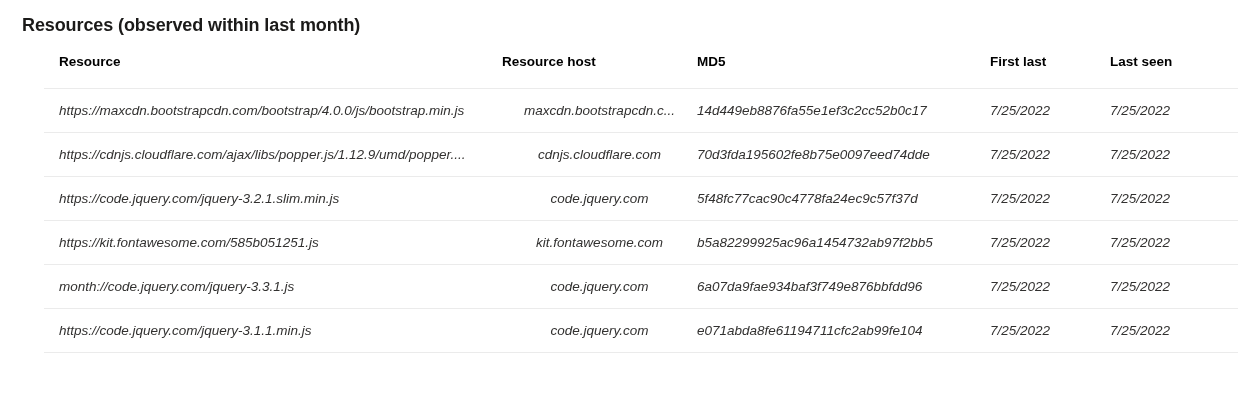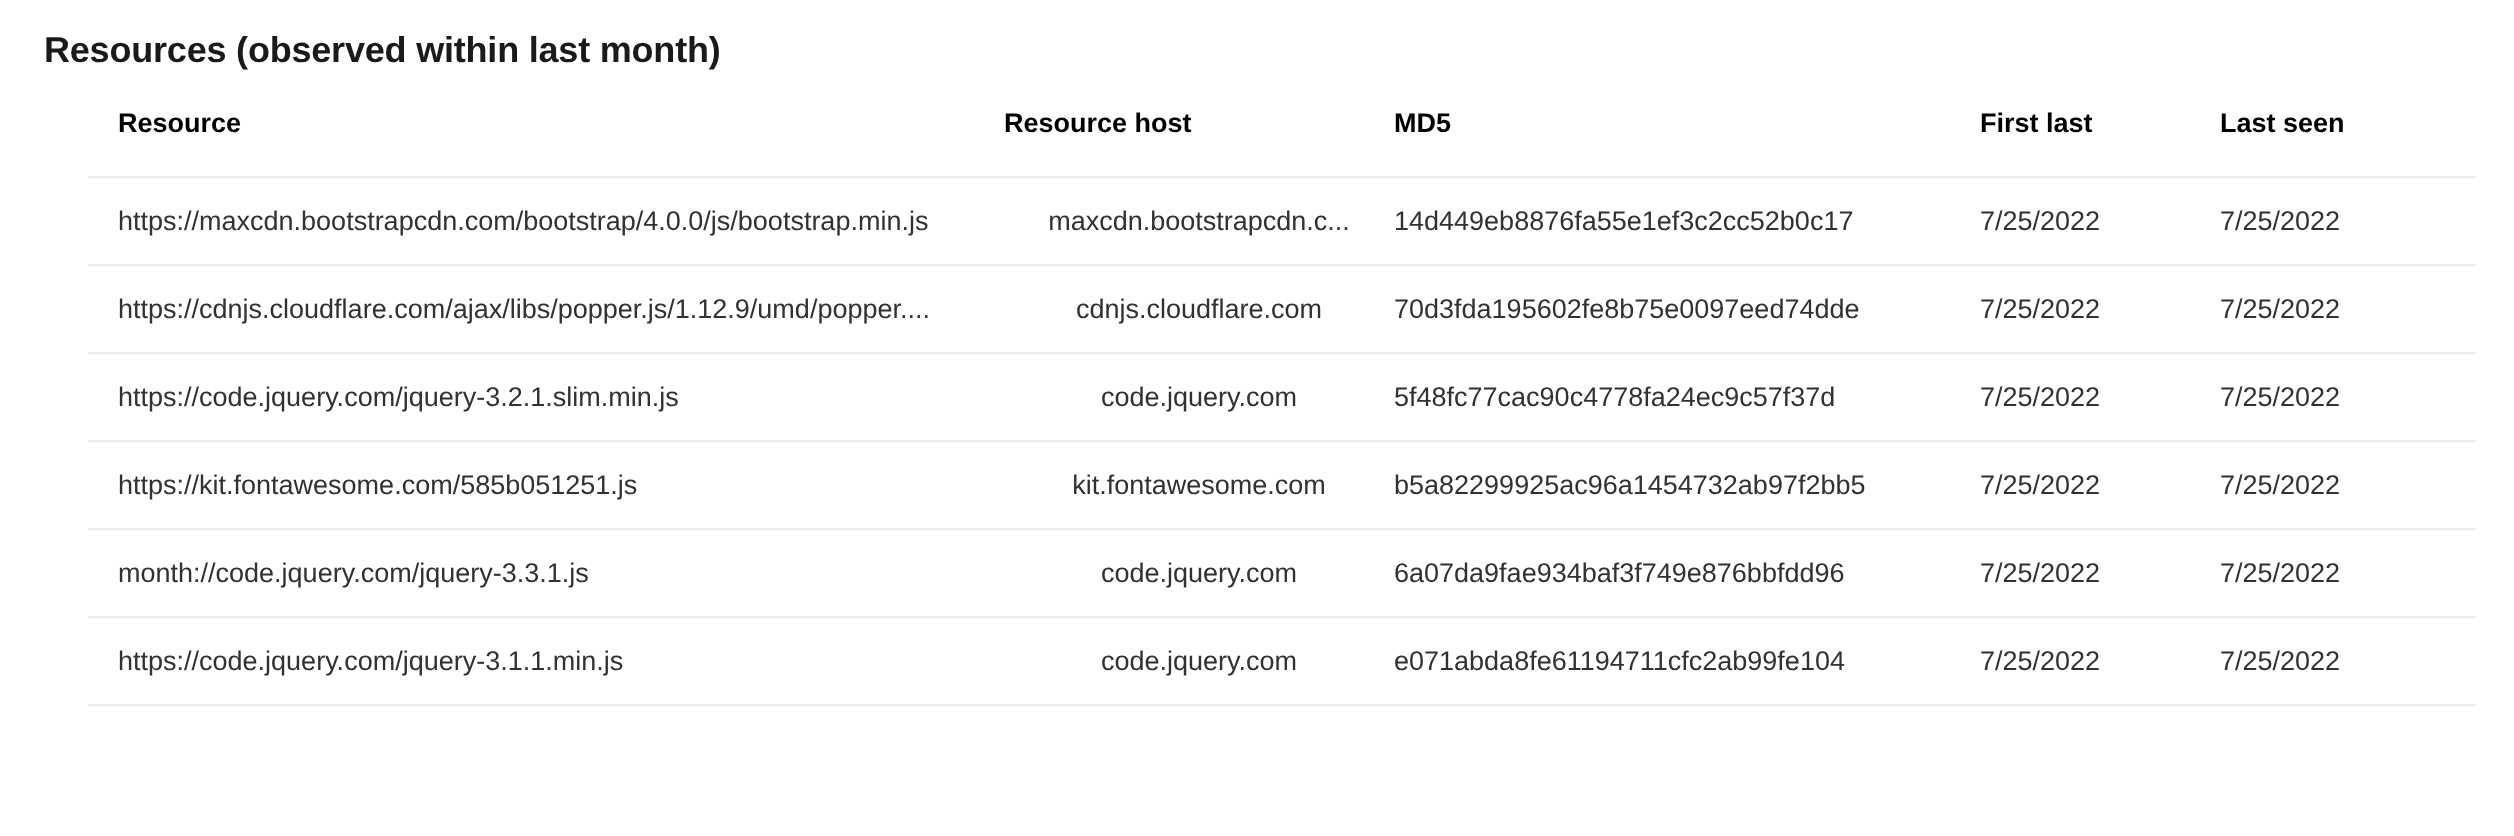--- a/index.html
+++ b/index.html
@@ -82,20 +82,21 @@
   th.col-resource { padding-left: 15px; }
 
   td.col-host { padding-right: 14px; text-align: center; }
   td.col-md5  { padding-right: 14px; }
 
   .cell-text {
     display: block;
     overflow: hidden;
     text-overflow: ellipsis;
     white-space: nowrap;
+    font-style: italic;
   }
 </style>
 </head>
 <body>
 
 <div class="panel">
 
   <div class="panel-title">Resources (observed within last month)</div>
 
   <div class="table-wrap">

